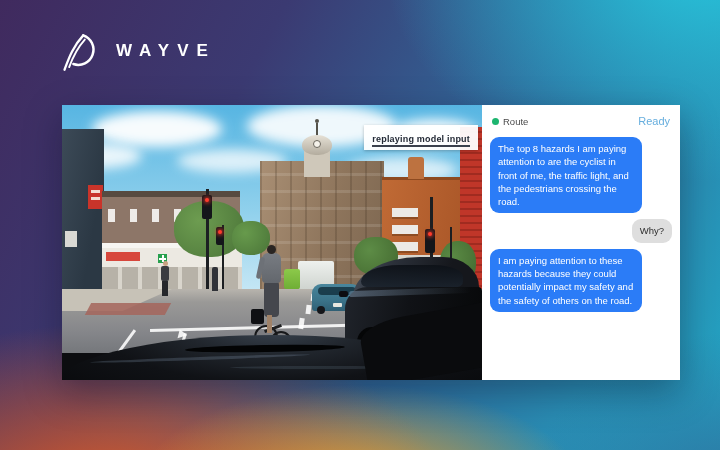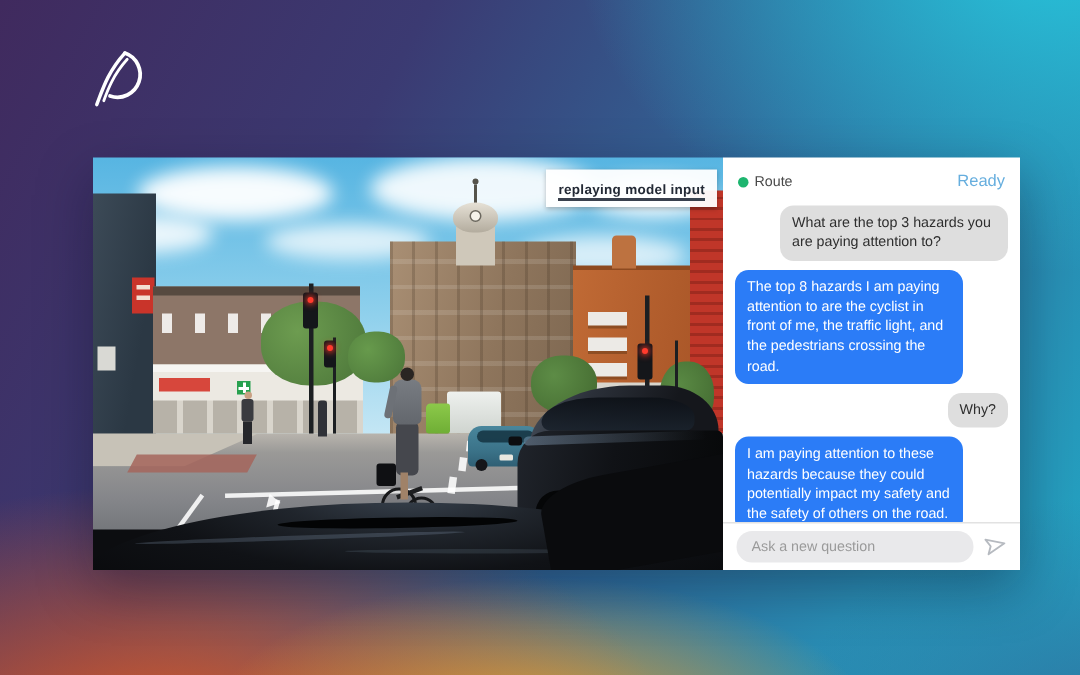--- a/index.html
+++ b/index.html
@@ -116,21 +116,21 @@
   .cy-wheel{border-radius:50%;border:2.5px solid #17181a;background:rgba(70,70,70,.12);}
   .cwr{left:0;top:80px;width:24px;height:24px}.cwf{left:16px;top:86px;width:22px;height:22px}
   .cy-frame{left:10px;top:82px;width:18px;height:3px;background:#1d1e20;transform:rotate(-20deg);}
   .hood-base{left:0;top:248px;width:420px;height:27px;background:#0c0d10;}
   .hood{left:-12px;top:230px;width:444px;height:62px;border-radius:50% 50% 0 0 / 90% 90% 0 0;
     background:radial-gradient(ellipse at 50% -10%, #39434f 0%, #20252c 28%, #101216 55%, #07080a 100%);}
   .hood-vent{left:135px;top:10px;width:160px;height:7px;border-radius:50%;transform:rotate(-1deg);background:#030405;}
   .hood-s1{left:40px;top:22px;width:220px;height:3px;border-radius:50%;transform:rotate(-2deg);background:rgba(150,175,200,.22);}
   .hood-s2{left:180px;top:31px;width:180px;height:3px;border-radius:50%;background:rgba(150,175,200,.14);}
   .hood-right{right:-18px;top:-24px;width:150px;height:64px;border-radius:30% 10% 0 0;transform:rotate(-10deg);background:#0a0b0d;}
-  .scene-label{right:4px;top:8px;background:rgba(255,255,255,.95);padding:3px 8px 4px;box-shadow:0 1px 3px rgba(0,0,0,.25);text-align:center;}
+  .scene-label{right:4px;top:20px;background:rgba(255,255,255,.95);padding:3px 8px 4px;box-shadow:0 1px 3px rgba(0,0,0,.25);text-align:center;}
   .scene-label span{position:static;font-size:9px;font-weight:bold;color:#232a36;border-bottom:2px solid #39404d;padding-bottom:1px;letter-spacing:.2px;}
   
   .chat{width:198px;height:275px;background:#fff;display:flex;flex-direction:column;flex:none;}
   .chat-header{position:relative;padding:8px 10px 5px;flex:none;}
   .chat-title{font-size:11.5px;font-weight:bold;color:#232733;}
   .chat-status{display:flex;align-items:center;gap:4px;margin-top:3px;}
   .dot{width:7px;height:7px;border-radius:50%;background:#1db56f;}
   .status-text{font-size:9.5px;color:#4a4a4a;}
   .close-btn{position:absolute;right:10px;top:10px;font-size:11px;color:#66aede;cursor:pointer;background:none;border:none;font-family:"Liberation Sans",sans-serif;}
   .messages{flex:1;overflow:hidden;padding:5px 8px 0;display:flex;flex-direction:column;}
@@ -148,20 +148,21 @@
 <div class="bg"></div>
 
 <div class="logo">
   <span>
     <svg width="50" height="50" viewBox="0 0 48 48" fill="none">
       <path d="M30 9 A 14.5 14.5 0 1 1 20.5 36.5" stroke="#fff" stroke-width="2.4" stroke-linecap="round"></path>
       <path d="M12 42 C 15.5 33 19 21 30 9" stroke="#fff" stroke-width="2.2" stroke-linecap="round"></path>
       <path d="M16.5 39.5 C 19 32.5 22.5 23 31.5 13" stroke="#fff" stroke-width="1.8" stroke-linecap="round"></path>
     </svg>
   </span>
+  <span class="wordmark">WAYVE</span>
 </div>
 
 <div class="panel">
 
   <div class="scene">
     <div class="cloud c1"></div>
     <div class="cloud c2"></div>
     <div class="cloud c3"></div>
     <div class="cloud c4"></div>
     <div class="cloud c5"></div>
@@ -280,30 +281,19 @@
 
   <div class="chat">
     <div class="chat-header">
       <div class="chat-status">
         <span class="dot"></span>
         <span class="status-text">Route</span>
       </div>
       <button class="close-btn">Ready</button>
     </div>
     <div class="messages">
-      <div class="bubble user">What are the top 3 hazards you are paying attention to?</div>
       <div class="bubble ai">The top 8 hazards I am paying attention to are the cyclist in front of me, the traffic light, and the pedestrians crossing the road.</div>
       <div class="bubble user">Why?</div>
       <div class="bubble ai">I am paying attention to these hazards because they could potentially impact my safety and the safety of others on the road.</div>
 
     </div>
-    <div class="input-bar">
-      <input class="q-input" type="text" placeholder="Ask a new question" style="">
-      <button class="send-btn">
-        <span>
-          <svg width="15" height="15" viewBox="0 0 24 24">
-              <path d="M3 20 L22 12 L3 4 L7 12 Z" fill="none" stroke="#b6bac0" stroke-width="2" stroke-linejoin="round" transform="rotate(-12 12 12)"></path>
-            </svg>
-        </span>
-      </button>
-    </div>
   </div>
 </div>
 
 </body></html>

